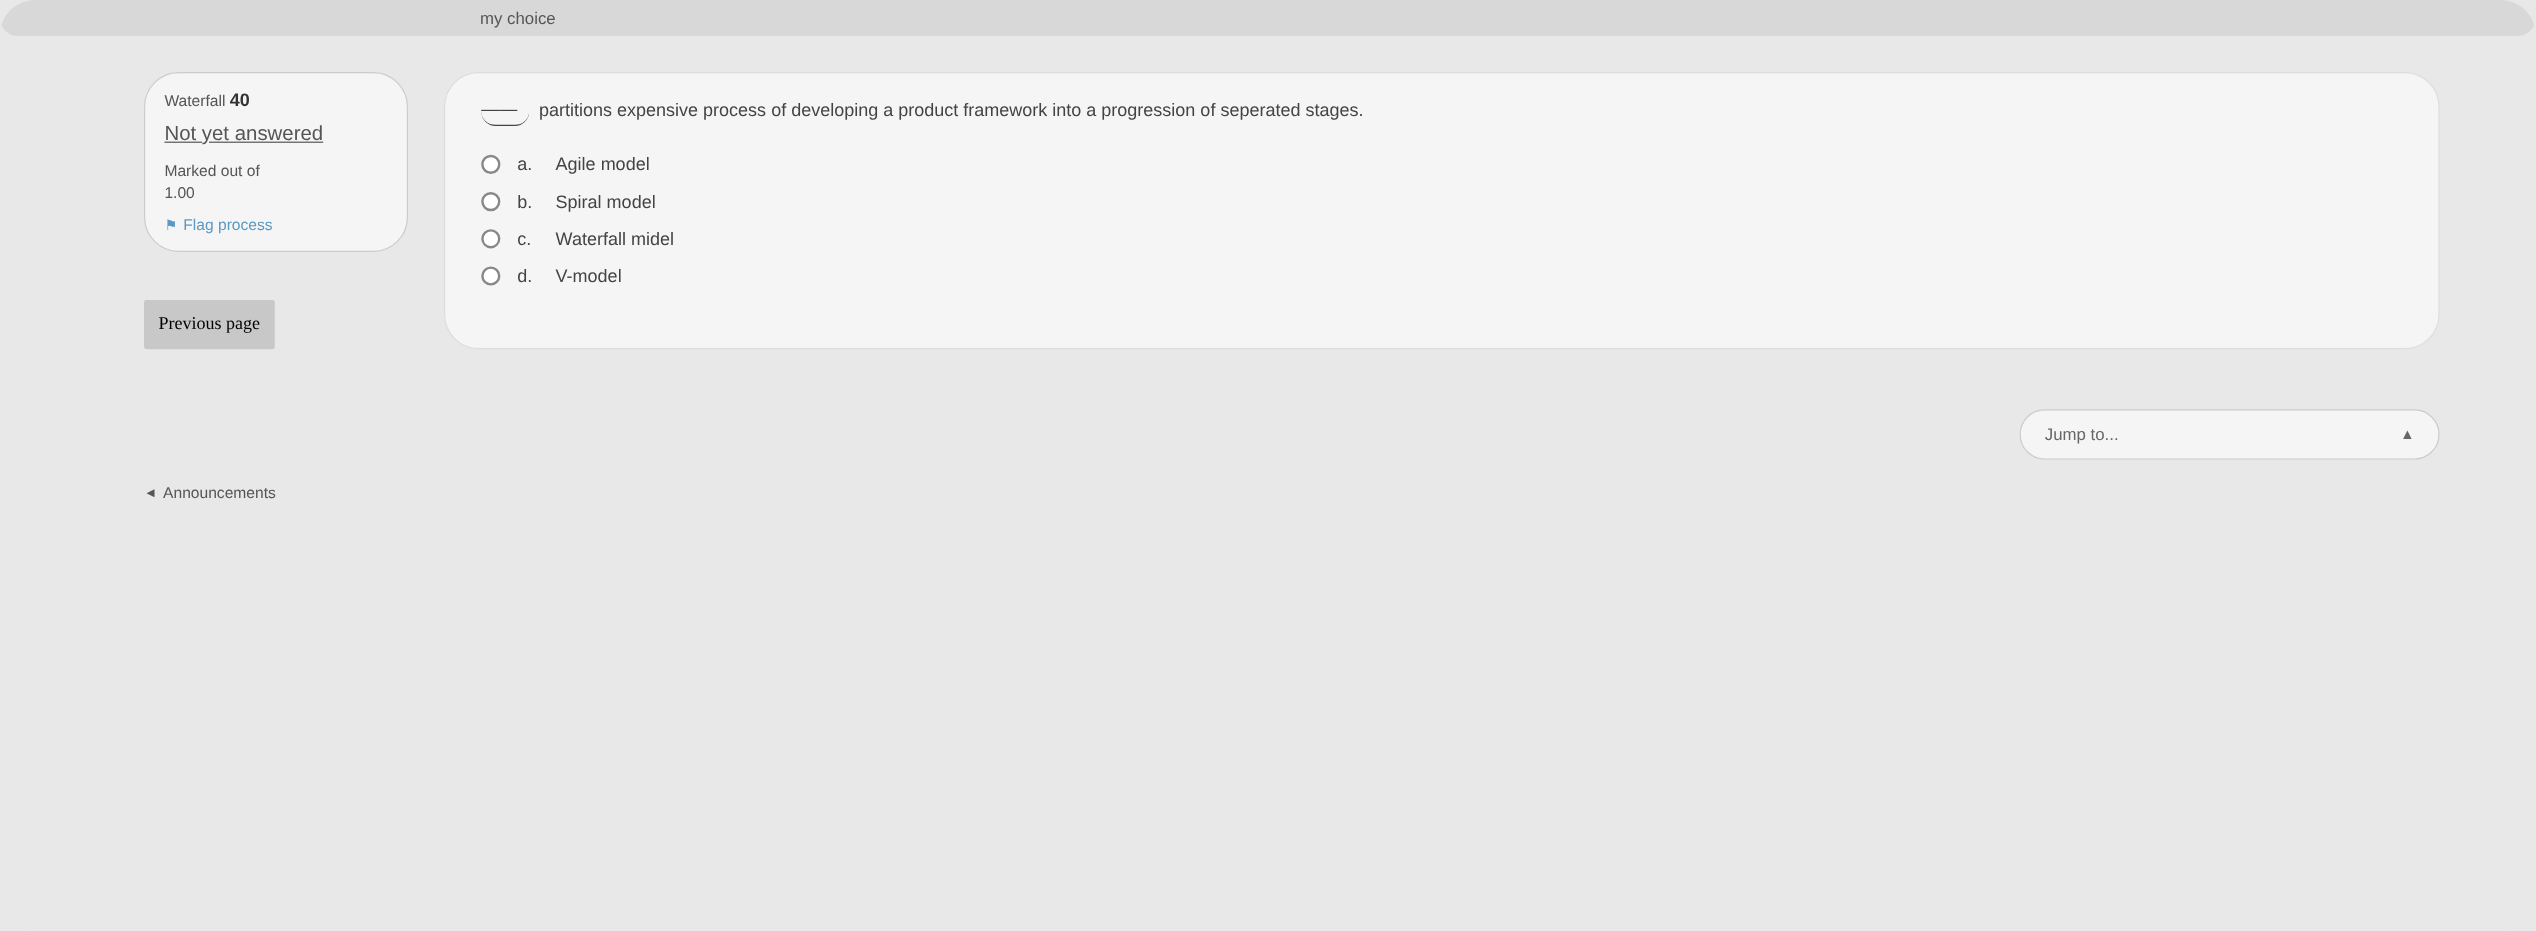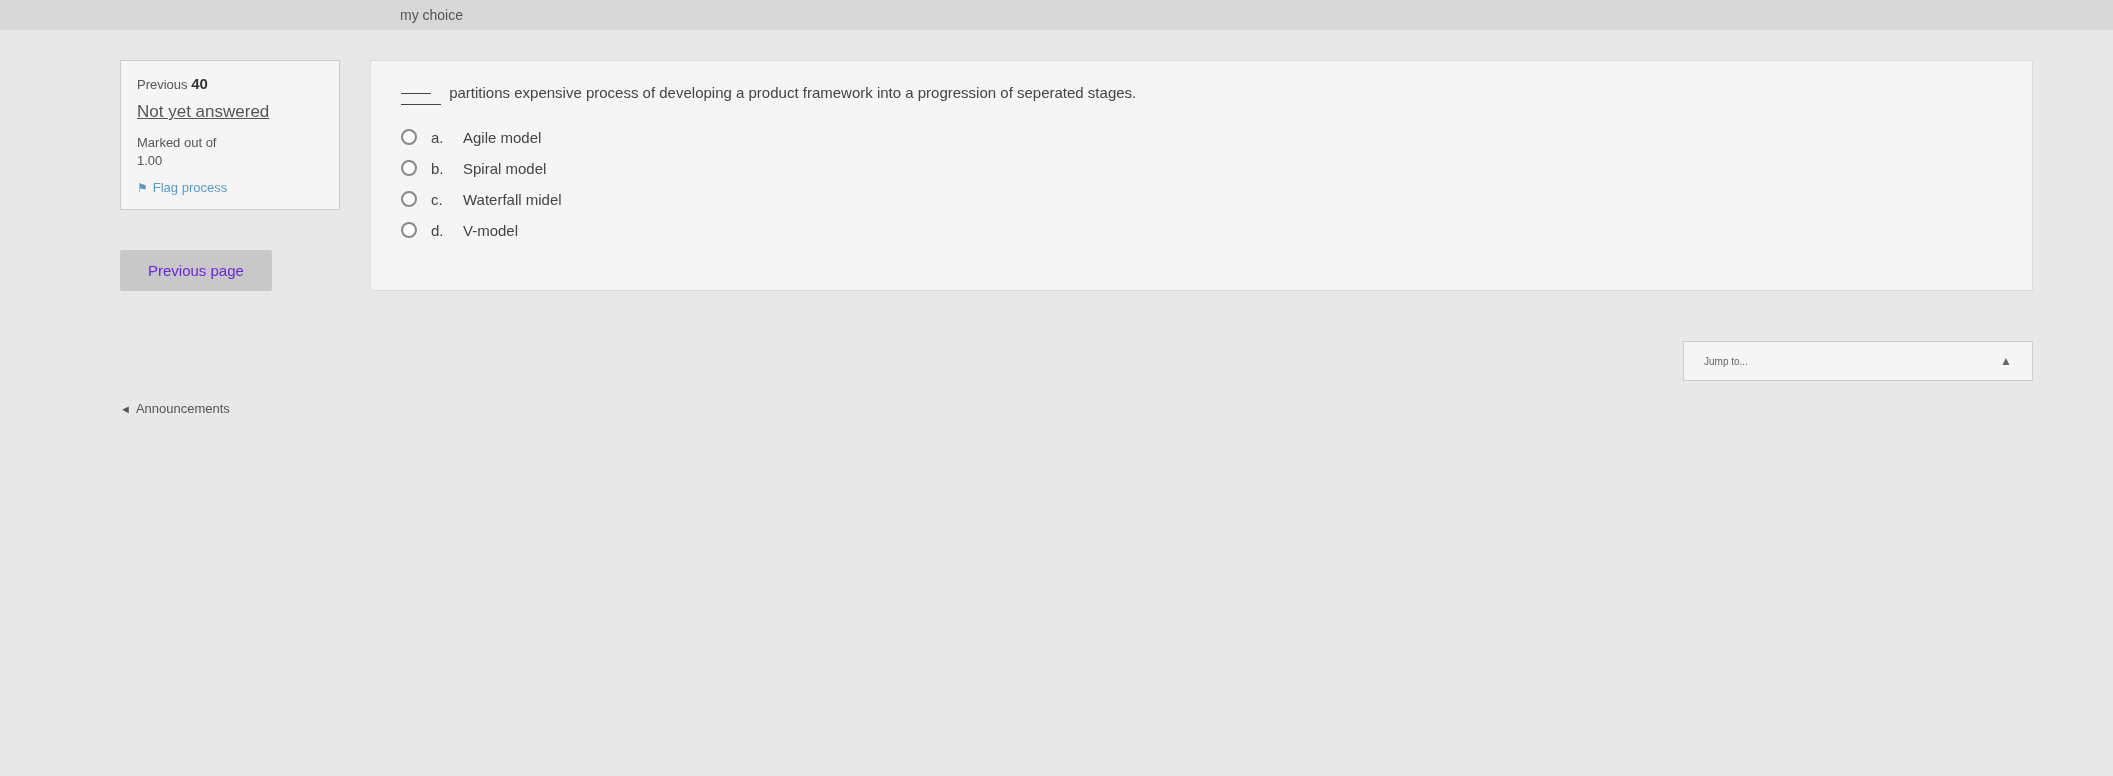--- a/index.html
+++ b/index.html
@@ -1,18 +1,19 @@
 <!DOCTYPE html>
 <html><head>
   <meta charset="utf-8">
   <style>
     * {
       box-sizing: border-box;
       margin: 0;
       padding: 0;
+      border-radius: 29px;
     }
 
     body {
       background-color: #e8e8e8;
       font-family: Arial, sans-serif;
       min-height: 776px;
       color: #333;
     }
 
     .page-wrapper {
@@ -156,25 +157,26 @@
 
     .nav-buttons {
       display: flex;
       gap: 16px;
       margin-top: 40px;
     }
 
     .prev-button {
       background-color: #c8c8c8;
       border: none;
-      padding: 12px 28px;
-      font-size: 15px;
-      color: #6d28d9;
+      padding: 12px 12px;
+      font-size: 15px;
+      color: #000000;
       cursor: pointer;
       border-radius: 2px;
+      font-family: Liberation Serif, serif;
     }
 
     .bottom-section {
       display: flex;
       justify-content: flex-end;
       align-items: center;
       padding: 20px 80px 20px 120px;
       margin-top: 10px;
     }
 
@@ -183,21 +185,21 @@
       background-color: #f5f5f5;
       padding: 12px 20px;
       display: flex;
       align-items: center;
       justify-content: space-between;
       width: 350px;
       cursor: pointer;
     }
 
     .jump-to-text {
-      font-size: 10px;
+      font-size: 14px;
       color: #666;
     }
 
     .jump-to-arrow {
       font-size: 12px;
       color: #666;
     }
 
     .announcements-link {
       display: flex;
@@ -221,21 +223,21 @@
 
   <div class="top-bar">
     <span class="top-bar-text">my choice</span>
   </div>
 
   <div class="main-content">
 
     <div class="sidebar">
       <div class="question-info-box">
         <div class="question-label">
-          <span>Previous</span>
+          <span>Waterfall</span>
           <span class="question-number">40</span>
         </div>
         <div class="question-status">Not yet answered</div>
         <div class="marked-out">
           <span>Marked out of</span><br>
           <span>1.00</span>
         </div>
         <div class="flag-question">
           <span class="flag-icon">⚑</span>
           <span>Flag process</span>

